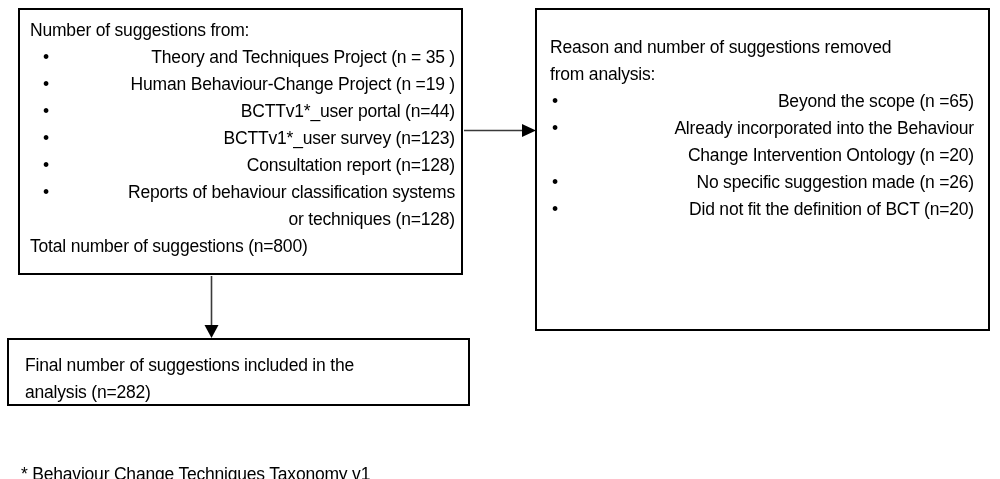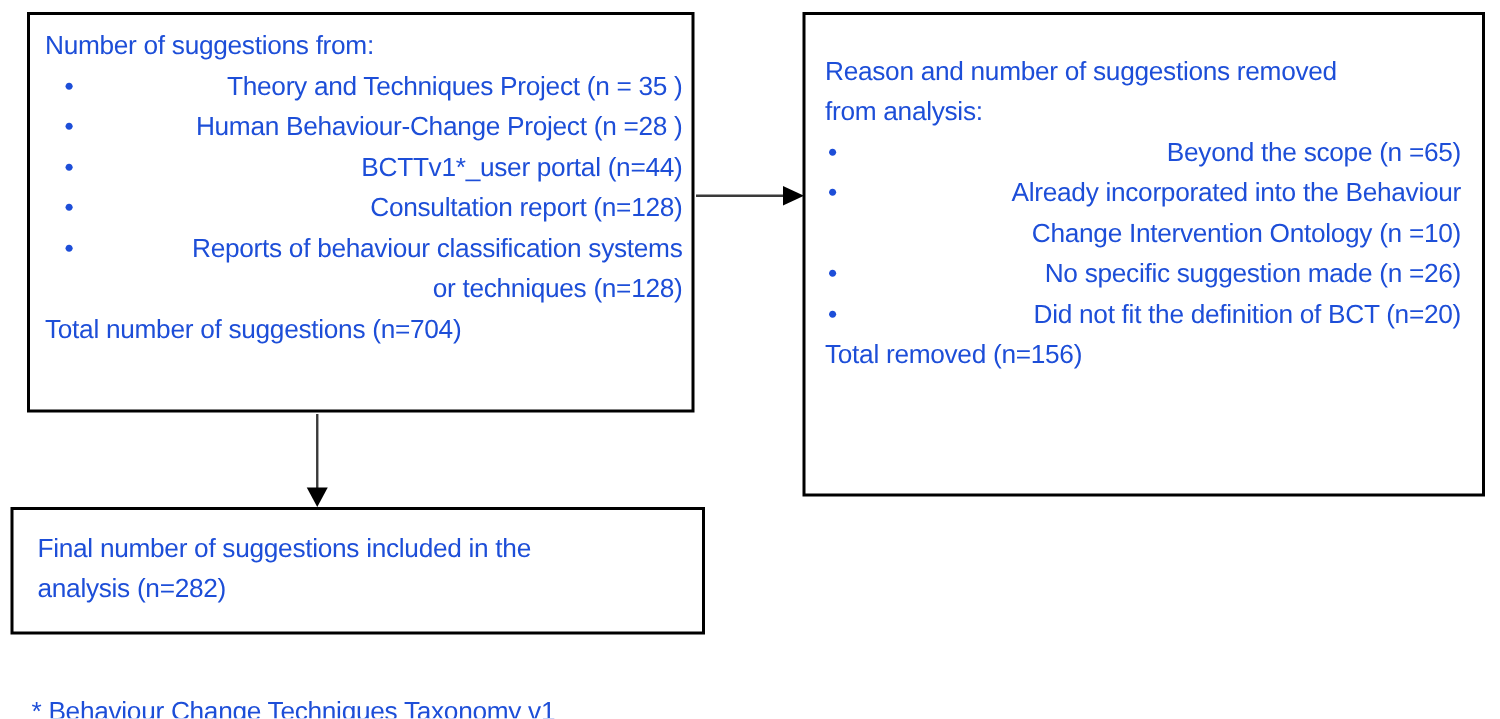--- a/index.html
+++ b/index.html
@@ -5,32 +5,32 @@
   html, body { margin: 0; padding: 0; background: #ffffff; }
   .canvas {
     position: relative;
     width: 1000px;
     height: 479px;
     background: #ffffff;
     font-family: "Liberation Sans", sans-serif;
     font-size: 17.5px;
     line-height: 27px;
     letter-spacing: -0.2px;
-    color: #1d4ed8;
+    color: #000000;
     overflow: hidden;
   }
   .fbox {
     position: absolute;
     box-sizing: border-box;
     border: 2.5px solid #000000;
     background: #ffffff;
   }
   .box-sources { left: 18px;  top: 8px;   width: 445px; height: 267px; padding: 7px 6px 0 10px; }
   .box-removed { left: 535px; top: 8px;   width: 455px; height: 323px; padding: 24px 14px 0 13px; }
-  .box-final   { left: 7px;   top: 338px; width: 463px; height: 85px;  padding: 12px 12px 0 16px; }
+  .box-final   { left: 7px;   top: 338px; width: 463px; height: 68px;  padding: 12px 12px 0 16px; }
   .fbox p { margin: 0; white-space: pre-line; }
   .list { margin: 0; list-style: none; }
   .list li { position: relative; white-space: pre-line; }
   .list li::before { content: "\2022"; position: absolute; left: 0; top: 0; }
   .list-tight { padding: 0 0 0 13px; }
   .list-tight li { padding-left: 11px; text-align: right; }
   .list-wide { padding: 0 0 0 2px; }
   .list-wide li { padding-left: 28px; text-align: right; }
   .arrows { position: absolute; left: 0; top: 0; width: 1000px; height: 479px; pointer-events: none; }
   .footnote {
@@ -43,40 +43,40 @@
 </style>
 </head>
 <body>
 
 <div class="canvas">
 
   <div class="fbox box-sources">
     <p>Number of suggestions from:</p>
     <ul class="list list-tight">
         <li>Theory and Techniques Project (n = 35 )</li>
-        <li>Human Behaviour-Change Project (n =28 )</li>
+        <li>Human Behaviour-Change Project (n =19 )</li>
         <li>BCTTv1*_user portal (n=44)</li>
+        <li>BCTTv1*_user survey (n=123)</li>
         <li>Consultation report (n=128)</li>
         <li>Reports of behaviour classification systems
 or techniques (n=128)</li>
       </ul>
-    <p>Total number of suggestions (n=704)</p>
+    <p>Total number of suggestions (n=800)</p>
   </div>
 
   <div class="fbox box-removed">
     <p>Reason and number of suggestions removed
 from analysis:</p>
     <ul class="list list-wide">
         <li>Beyond the scope (n =65)</li>
         <li>Already incorporated into the Behaviour
-Change Intervention Ontology (n =10)</li>
+Change Intervention Ontology (n =20)</li>
         <li>No specific suggestion made (n =26)</li>
         <li>Did not fit the definition of BCT (n=20)</li>
       </ul>
-    <p>Total removed (n=156)</p>
   </div>
 
   <div class="fbox box-final">
     <p>Final number of suggestions included in the
 analysis (n=282)</p>
   </div>
 
   <svg class="arrows" viewBox="0 0 1000 479" xmlns="http://www.w3.org/2000/svg">
     <g>
       <line x1="464" y1="130.5" x2="523" y2="130.5" stroke="#3a3a3a" stroke-width="1.6"></line>

